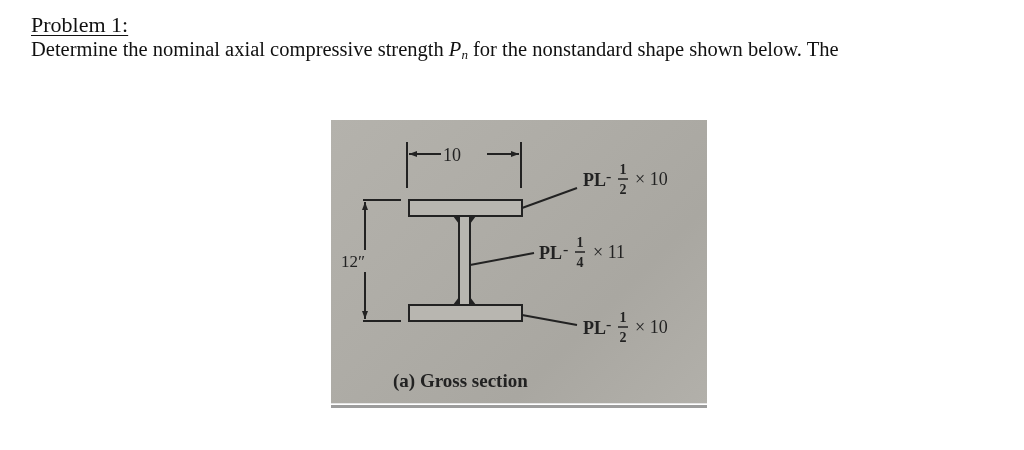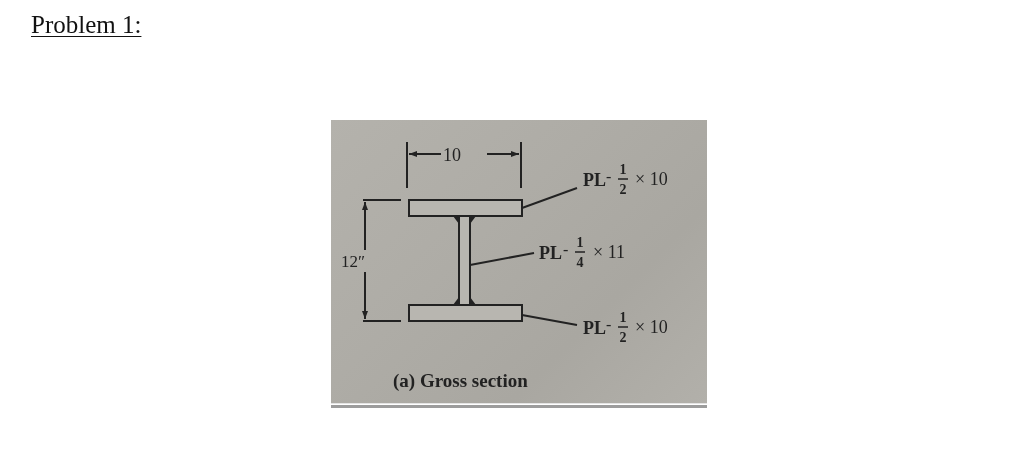--- a/index.html
+++ b/index.html
@@ -1,31 +1,32 @@
 <!DOCTYPE html>
 <html><head>
   <meta charset="utf-8">
   <style>
     html, body { margin: 0; padding: 0; background: #ffffff; }
     body { width: 1024px; height: 450px; position: relative; overflow: hidden; font-family: "Liberation Serif", serif; color: #111; }
     .problem { position: absolute; left: 31px; top: 13px; width: 980px; }
-    .heading { font-size: 25px; line-height: 24px; text-decoration: underline; text-decoration-thickness: 1px; text-underline-offset: 3px; }
+    .heading { font-size: 22px; line-height: 24px; text-decoration: underline; text-decoration-thickness: 1px; text-underline-offset: 3px; }
     .para { font-size: 20.5px; line-height: 24px; margin: 0; }
     .para i { font-style: italic; }
     sub { font-size: 13px; vertical-align: -3px; line-height: 0; }
     .photo { position: absolute; left: 331px; top: 120px; width: 376px; height: 284px; background: linear-gradient(135deg, #b4b2ac 0%, #aeaca6 40%, #a9a7a1 70%, #b2b0aa 100%); text-align: right; }
     .rule { position: absolute; left: 331px; top: 405px; width: 376px; height: 3px; background: #9c9c9c; }
     .rule2 { position: absolute; left: 331px; top: 403px; width: 376px; height: 1px; background: #e4e4e4; }
     svg text { font-family: "Liberation Serif", serif; fill: #222; }
   </style>
 </head>
 <body>
 
 <div class="problem">
   <div class="heading">Problem 1:</div>
+  <p class="para"><span>Determine the nominal axial compressive strength </span><i>P</i><sub><i>n</i></sub><span> for the nonstandard shape shown below. The</span></p>
 </div>
 
 <div class="photo">
   <svg width="376" height="284" viewBox="0 0 376 284">
     <g stroke="#222" stroke-width="2" fill="none">
 
       <line x1="76" y1="22" x2="76" y2="68"></line>
       <line x1="190" y1="22" x2="190" y2="68"></line>
       <line x1="78" y1="34" x2="110" y2="34"></line>
       <line x1="156" y1="34" x2="188" y2="34"></line>

